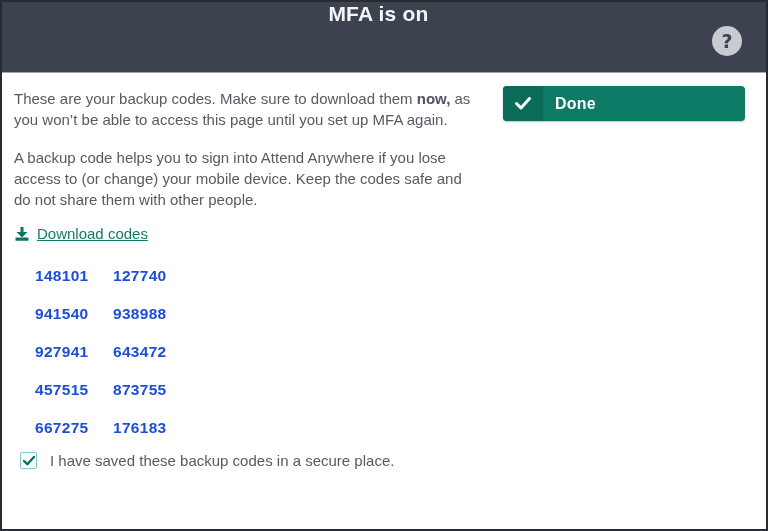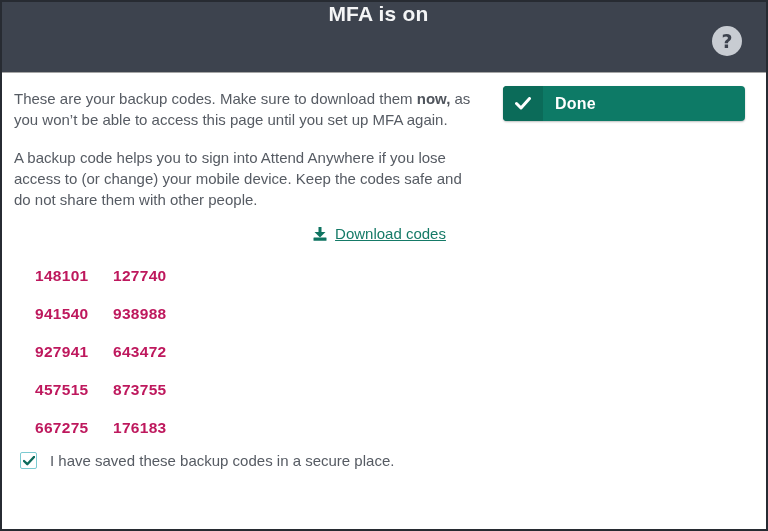--- a/index.html
+++ b/index.html
@@ -90,39 +90,38 @@
     font-weight: 700;
     letter-spacing: 0.2px;
   }
 
   
   .download-row {
     margin-top: 15px;
     display: flex;
     align-items: center;
     gap: 7px;
-    justify-content: center;
   }
   .download-link {
     color: #157a67;
     font-size: 15px;
     text-decoration: underline;
     cursor: pointer;
   }
 
   
   .codes-grid {
     margin: 23px 0 0 21px;
     display: grid;
     grid-template-columns: 78px auto;
     row-gap: 17px;
     justify-content: start;
   }
   .code {
-    color: #be185d;
+    color: #1d4ed8;
     font-size: 15.5px;
     font-weight: 700;
     line-height: 21px;
     letter-spacing: 0.3px;
   }
 
   
   .check-row {
     margin: 14px 0 8px 6px;
     display: flex;

